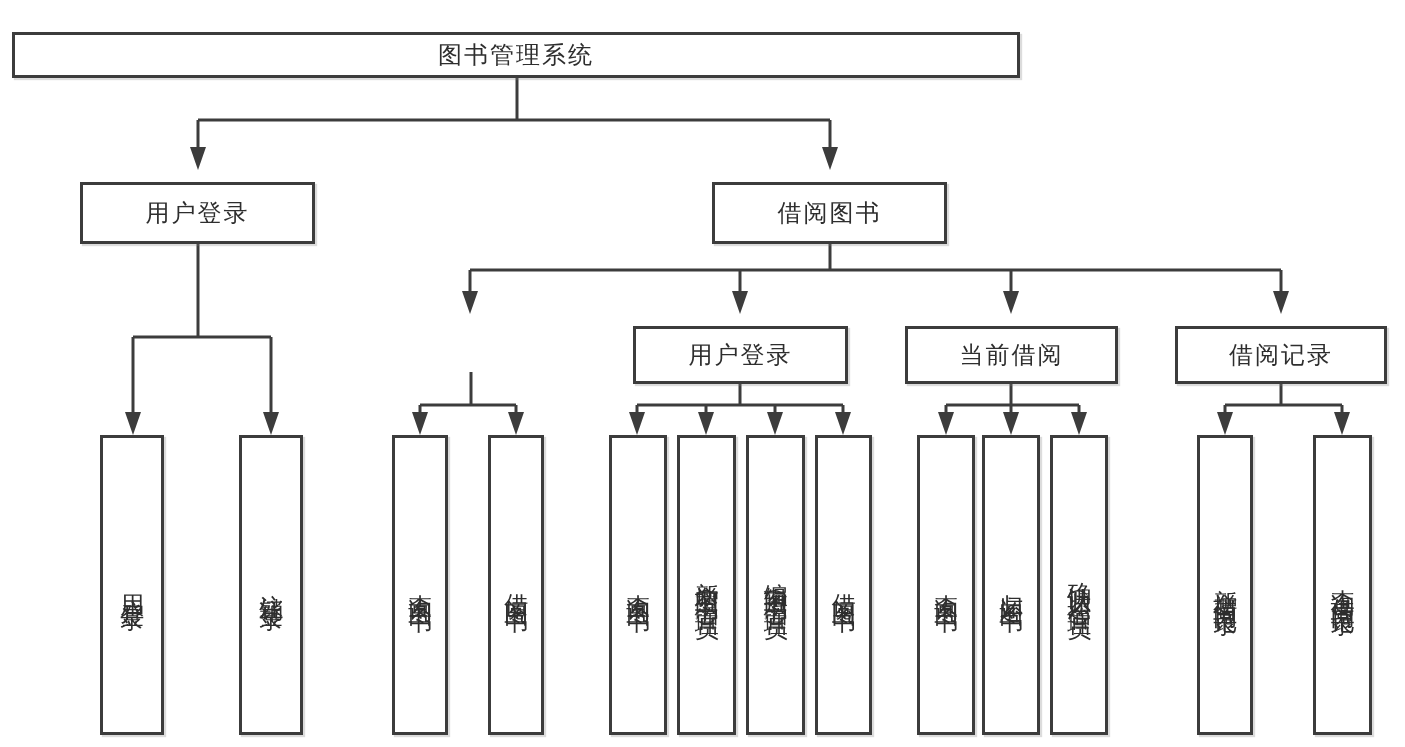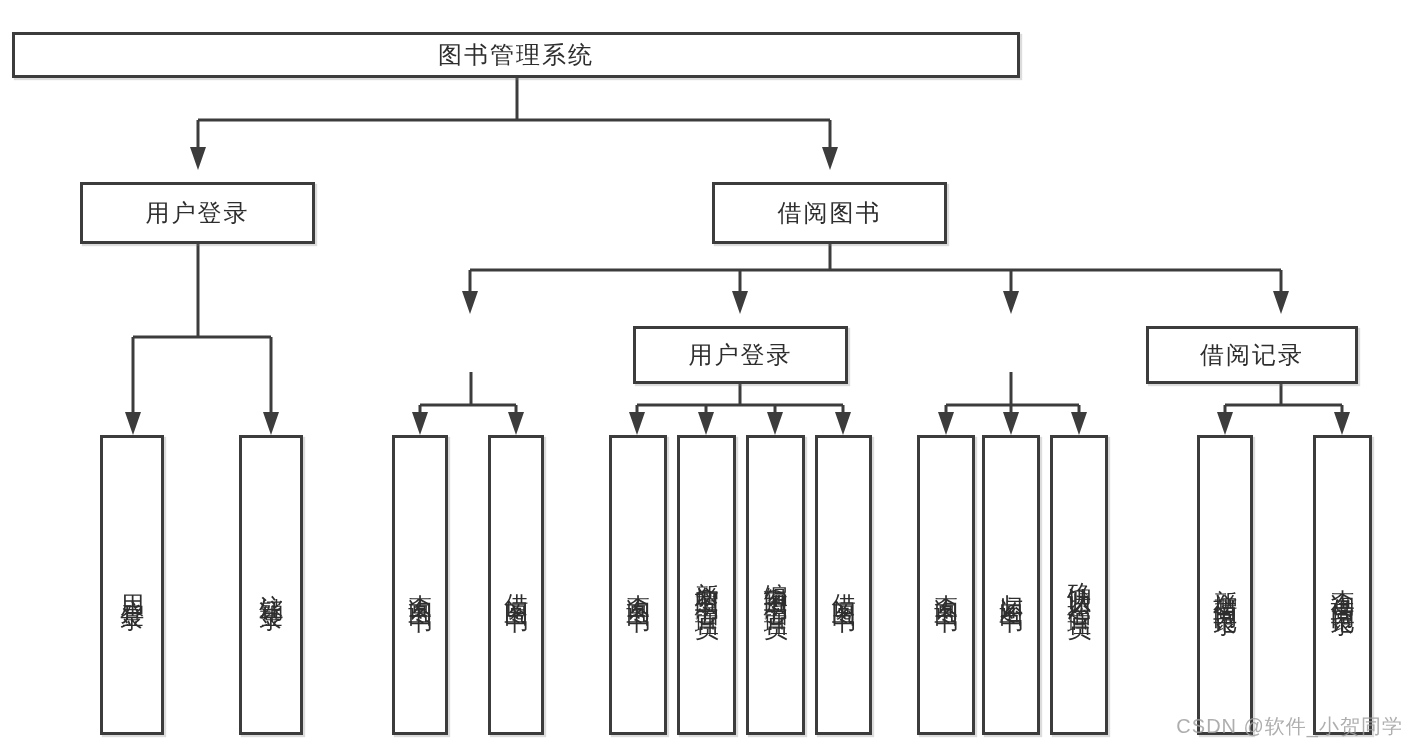--- a/index.html
+++ b/index.html
@@ -109,34 +109,34 @@
       <polygon points="1334,412 1350,412 1342,435"></polygon>
     </g>
   </svg>
 
   <div class="box h" style="left:12px;top:20px;width:1008px;height:46px">图书管理系统</div>
 
   <div class="box h" style="left:80px;top:170px;width:235px;height:62px">用户登录</div>
   <div class="box h" style="left:712px;top:170px;width:235px;height:62px">借阅图书</div>
 
   <div class="box h" style="left:633px;top:314px;width:215px;height:58px">用户登录</div>
-  <div class="box h" style="left:1146px;top:314px;width:212px;height:58px">借阅记录</div>
+  <div class="box h" style="left:905px;top:314px;width:213px;height:58px">当前借阅</div>
+  <div class="box h" style="left:1175px;top:314px;width:212px;height:58px">借阅记录</div>
 
   <div class="box v" style="left:100px;top:435px;width:64px;height:300px">用户登录</div>
   <div class="box v" style="left:239px;top:435px;width:64px;height:300px">注销登录</div>
 
   <div class="box v" style="left:392px;top:435px;width:56px;height:300px">查询图书</div>
   <div class="box v" style="left:488px;top:435px;width:56px;height:300px">借阅图书</div>
 
   <div class="box v" style="left:609px;top:435px;width:58px;height:300px">查询图书</div>
   <div class="box v" style="left:677px;top:435px;width:59px;height:300px">新增图书（管理员）</div>
   <div class="box v" style="left:746px;top:435px;width:59px;height:300px">编辑图书（管理员）</div>
   <div class="box v" style="left:815px;top:435px;width:57px;height:300px">借阅图书</div>
 
   <div class="box v" style="left:917px;top:435px;width:58px;height:300px">查询图书</div>
   <div class="box v" style="left:982px;top:435px;width:58px;height:300px">归还图书</div>
   <div class="box v" style="left:1050px;top:435px;width:58px;height:300px">确认归还（管理员）</div>
 
   <div class="box v" style="left:1197px;top:435px;width:56px;height:300px">新增借阅记录</div>
   <div class="box v" style="left:1313px;top:435px;width:59px;height:300px">查询借阅记录</div>
 
-  <div class="watermark">CSDN @软件_小贺同学</div>
 </div>
 
 </body></html>

